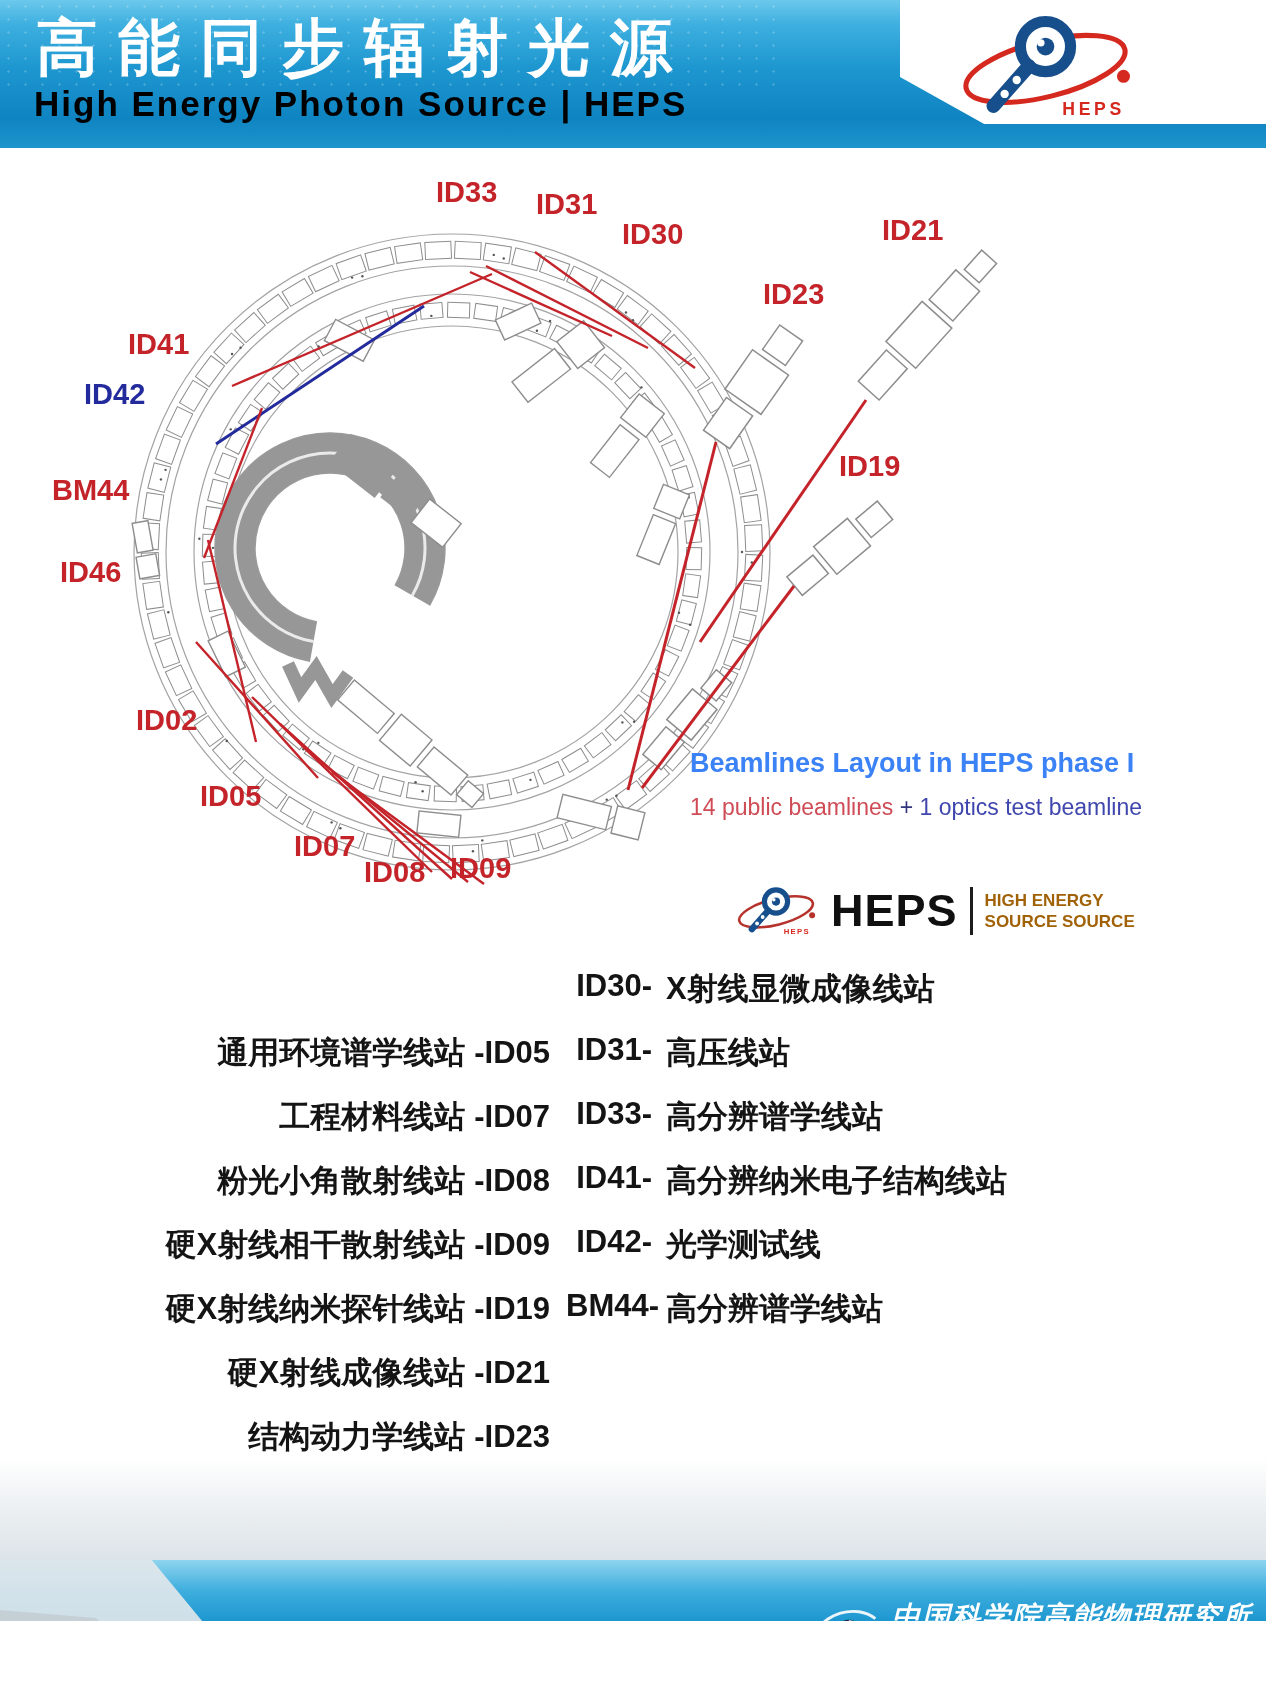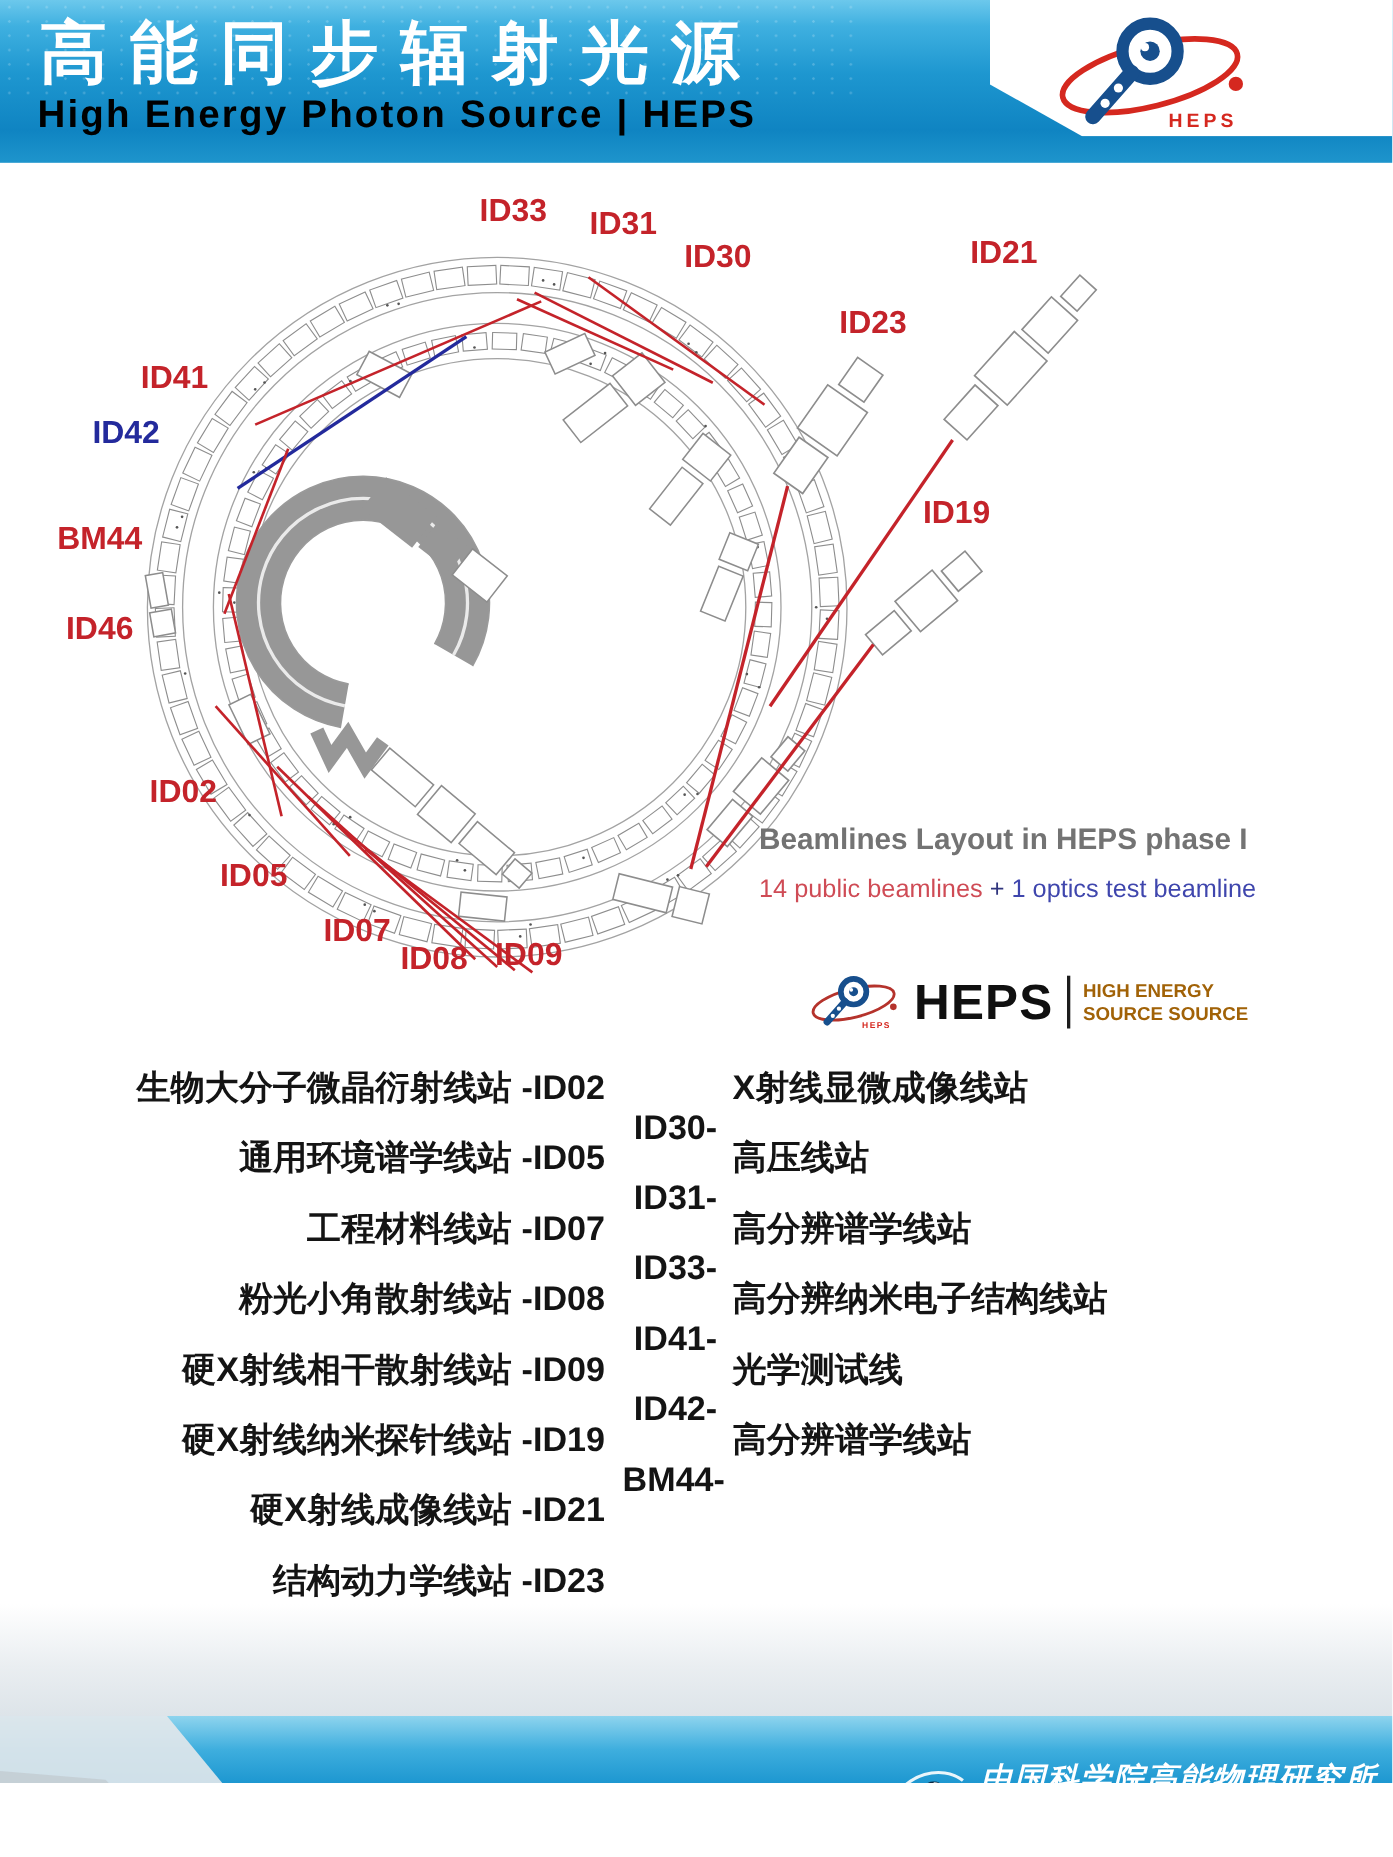--- a/index.html
+++ b/index.html
@@ -18,38 +18,38 @@
     letter-spacing:20px;font-family:"DejaVu Serif","Liberation Serif",serif;white-space:nowrap;}
   .title-en{position:absolute;left:34px;top:84px;font-size:35px;font-weight:bold;color:#000000;
     letter-spacing:2px;white-space:nowrap;}
 
   
   .bl{position:absolute;font-size:29px;font-weight:bold;color:#c4232a;white-space:nowrap;}
   .bl.blue{color:#232a9c;}
 
   
   .cap-title{position:absolute;left:690px;top:748px;width:430px;font-size:27px;font-weight:bold;
-    color:#737373;white-space:nowrap;}
+    color:#3b82f6;white-space:nowrap;}
   .cap-sub{position:absolute;left:690px;top:794px;width:430px;text-align:center;font-size:23px;
     font-weight:500;white-space:nowrap;}
   .cap-public{color:#cf4b55;}
   .cap-plus{color:#30357e;}
   .cap-optics{color:#3f46ad;}
   .mid-logo{position:absolute;left:733px;top:880px;display:flex;align-items:center;gap:12px;}
   .mid-heps{font-size:45px;font-weight:800;color:#101010;letter-spacing:1px;}
   .mid-div{width:3px;height:48px;background:#1c1c1c;}
   .mid-right{font-size:17px;font-weight:bold;color:#a16207;line-height:1.25;white-space:nowrap;}
 
   
   .lrow{position:absolute;left:58px;width:492px;text-align:right;font-size:31px;font-weight:bold;
     color:#141414;white-space:nowrap;}
   .lsep{margin-left:9px;}
   .rrow{position:absolute;left:566px;font-size:31px;font-weight:bold;color:#141414;
     white-space:nowrap;display:flex;}
-  .rid{width:100px;text-align:right;margin-top:39px;}
+  .rid{width:100px;text-align:right;}
   .rsep{margin-right:14px;}
 
   
   .photo{position:absolute;left:0;top:1458px;width:1266px;height:102px;
     background:linear-gradient(180deg,rgba(238,242,244,0) 0%,#eaeef1 55%,#dde4e9 100%);}
   .footer{position:absolute;left:0;top:1560px;width:1266px;height:128px;
     background:linear-gradient(180deg,#8ed4ee 0%,#3eaede 24%,#1390cc 55%,#0b7cc0 100%);}
   .f-sil1{position:absolute;left:0;top:1560px;width:330px;height:128px;background:#e3e8eb;opacity:.9;
     clip-path:polygon(0 0,46% 0,78% 100%,0 100%);}
   .f-sil2{position:absolute;left:0;top:1588px;width:240px;height:100px;background:#c3ccd2;opacity:.85;
@@ -391,21 +391,20 @@
       <text x="118" y="124" font-size="18" font-weight="bold" fill="#d5281f" letter-spacing="3">HEPS</text>
     </svg>
     <div class="mid-heps">HEPS</div>
     <div class="mid-div"></div>
     <div class="mid-right">
       <div>HIGH ENERGY</div>
       <div>SOURCE SOURCE</div>
     </div>
   </div>
 
-  <div class="lrow" style="top:968px"><span>生物大分子微晶衍射线站</span><span class="lsep">-</span><span>ID02</span></div>
   <div class="lrow" style="top:1032px"><span>通用环境谱学线站</span><span class="lsep">-</span><span>ID05</span></div>
   <div class="lrow" style="top:1096px"><span>工程材料线站</span><span class="lsep">-</span><span>ID07</span></div>
   <div class="lrow" style="top:1160px"><span>粉光小角散射线站</span><span class="lsep">-</span><span>ID08</span></div>
   <div class="lrow" style="top:1224px"><span>硬X射线相干散射线站</span><span class="lsep">-</span><span>ID09</span></div>
   <div class="lrow" style="top:1288px"><span>硬X射线纳米探针线站</span><span class="lsep">-</span><span>ID19</span></div>
   <div class="lrow" style="top:1352px"><span>硬X射线成像线站</span><span class="lsep">-</span><span>ID21</span></div>
   <div class="lrow" style="top:1416px"><span>结构动力学线站</span><span class="lsep">-</span><span>ID23</span></div>
 
   <div class="rrow" style="top:968px">
       <span class="rid"><span>ID30</span><span class="rsep">-</span></span>

